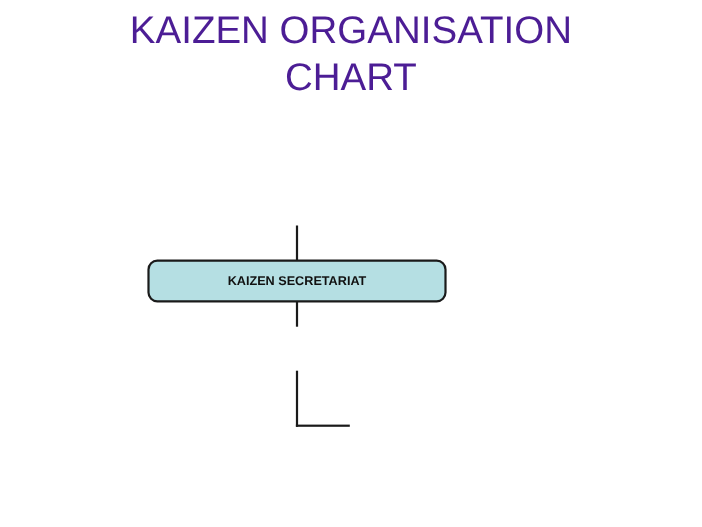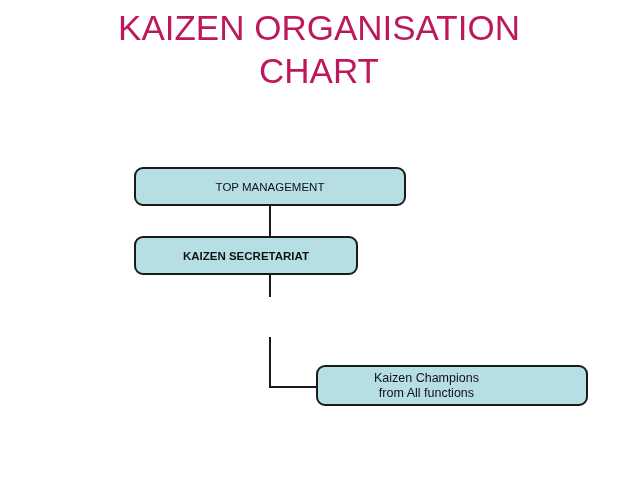--- a/index.html
+++ b/index.html
@@ -20,21 +20,21 @@
     overflow: hidden;
   }
 
   
   .slide-title {
     position: absolute;
     left: 0;
     top: 6px;
     width: 638px;
     text-align: center;
-    color: #be185d;
+    color: #4c1d95;
     font-family: "Liberation Sans", sans-serif;
     font-size: 35px;
     line-height: 43px;
     font-weight: 400;
     letter-spacing: 0px;
     white-space: pre-line;
   }
 
   
   .chart-area {
@@ -69,21 +69,21 @@
 
   #node-top-management {
     left: 134px;
     top: 167px;
     width: 272px;
     height: 39px;
   }
   #node-kaizen-secretariat {
     left: 134px;
     top: 236px;
-    width: 224px;
+    width: 272px;
     height: 39px;
     font-weight: 700;
     font-size: 11.5px;
   }
   #node-kaizen-steering-committee {
     left: 134px;
     top: 296px;
     width: 272px;
     height: 42px;
   }
@@ -141,28 +141,21 @@
   <div class="chart-area">
 
     <div class="connector connector-v" id="connector-top-to-secretariat"></div>
 
     <div class="connector connector-v" id="connector-secretariat-to-steering"></div>
 
     <div class="connector connector-v" id="connector-steering-to-champions-v"></div>
 
     <div class="connector connector-h" id="connector-steering-to-champions-h"></div>
 
-    <div class="node" id="node-top-management">
-      <span class="node-label">TOP MANAGEMENT</span>
-    </div>
 
     <div class="node" id="node-kaizen-secretariat">
       <span class="node-label">KAIZEN SECRETARIAT</span>
     </div>
 
 
-    <div class="node" id="node-kaizen-champions">
-      <span class="node-label">Kaizen Champions
-from All functions</span>
-    </div>
 
   </div>
 </div>
 
 </body></html>

